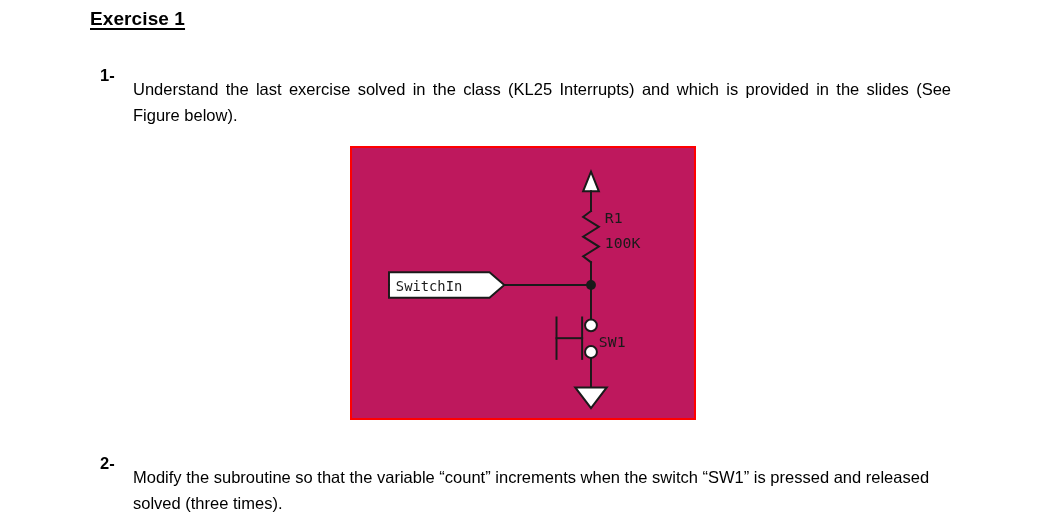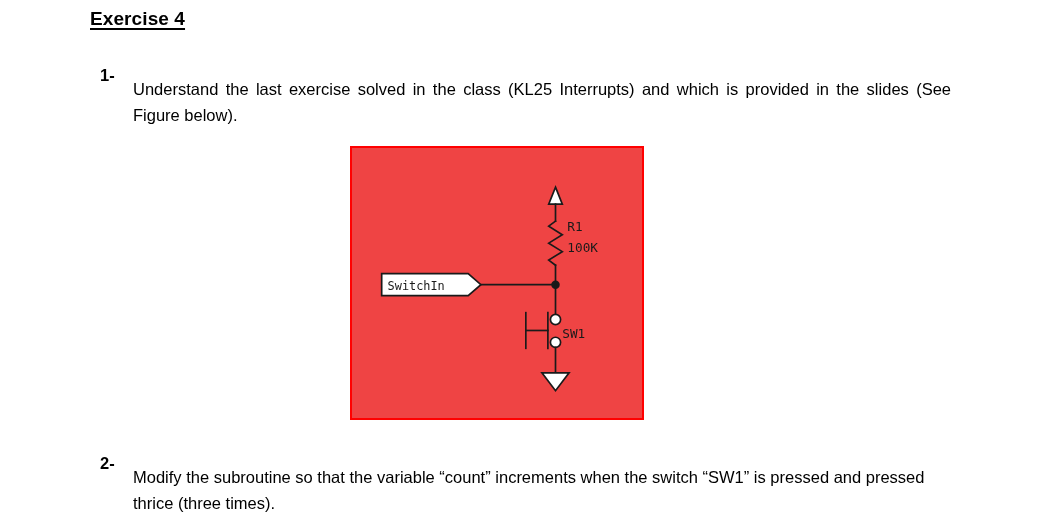--- a/index.html
+++ b/index.html
@@ -55,25 +55,25 @@
   #item-1 { left: 0; top: 62px; width: 1059px; height: 60px; }
   #item-2 { left: 0; top: 450px; width: 1059px; height: 60px; }
   
   #item-2 .item-body { text-align: left; width: 830px; }
 
   
   #circuit-figure {
     position: absolute;
     left: 350px;
     top: 146px;
-    width: 294px;
+    width: 346px;
     height: 274px;
     border: 2px solid #ff0000;
     box-sizing: border-box;
-    background: #ef4444;
+    background: #be185d;
   }
   #circuit-svg {
     position: absolute;
     left: 0;
     top: 0;
     width: 100%;
     height: 100%;
     display: block;
   }
   .sch-stroke {
@@ -100,21 +100,21 @@
   }
   .sch-text-small {
     font-family: "DejaVu Sans Mono", monospace;
     font-size: 14px;
     fill: #1a1a1a;
   }
 </style>
 </head>
 <body>
 
-<div id="exercise-title">Exercise 4</div>
+<div id="exercise-title">Exercise 1</div>
 
 <div class="list-item" id="item-1">
   <span class="item-marker">1-</span>
   <span class="item-body">Understand the last exercise solved in the class (KL25 Interrupts) and which is provided in the slides (See Figure below).</span>
 </div>
 
 <div id="circuit-figure">
   <svg id="circuit-svg" viewBox="0 0 342 274">
 
     <g>
@@ -156,14 +156,14 @@
 
     <g>
       <polygon class="sch-open" points="224,243 256,243 240,264"></polygon>
     </g>
 
   </svg>
 </div>
 
 <div class="list-item" id="item-2">
   <span class="item-marker">2-</span>
-  <span class="item-body">Modify the subroutine so that the variable “count” increments when the switch “SW1” is pressed and pressed thrice (three times).</span>
+  <span class="item-body">Modify the subroutine so that the variable “count” increments when the switch “SW1” is pressed and released solved (three times).</span>
 </div>
 
 </body></html>

